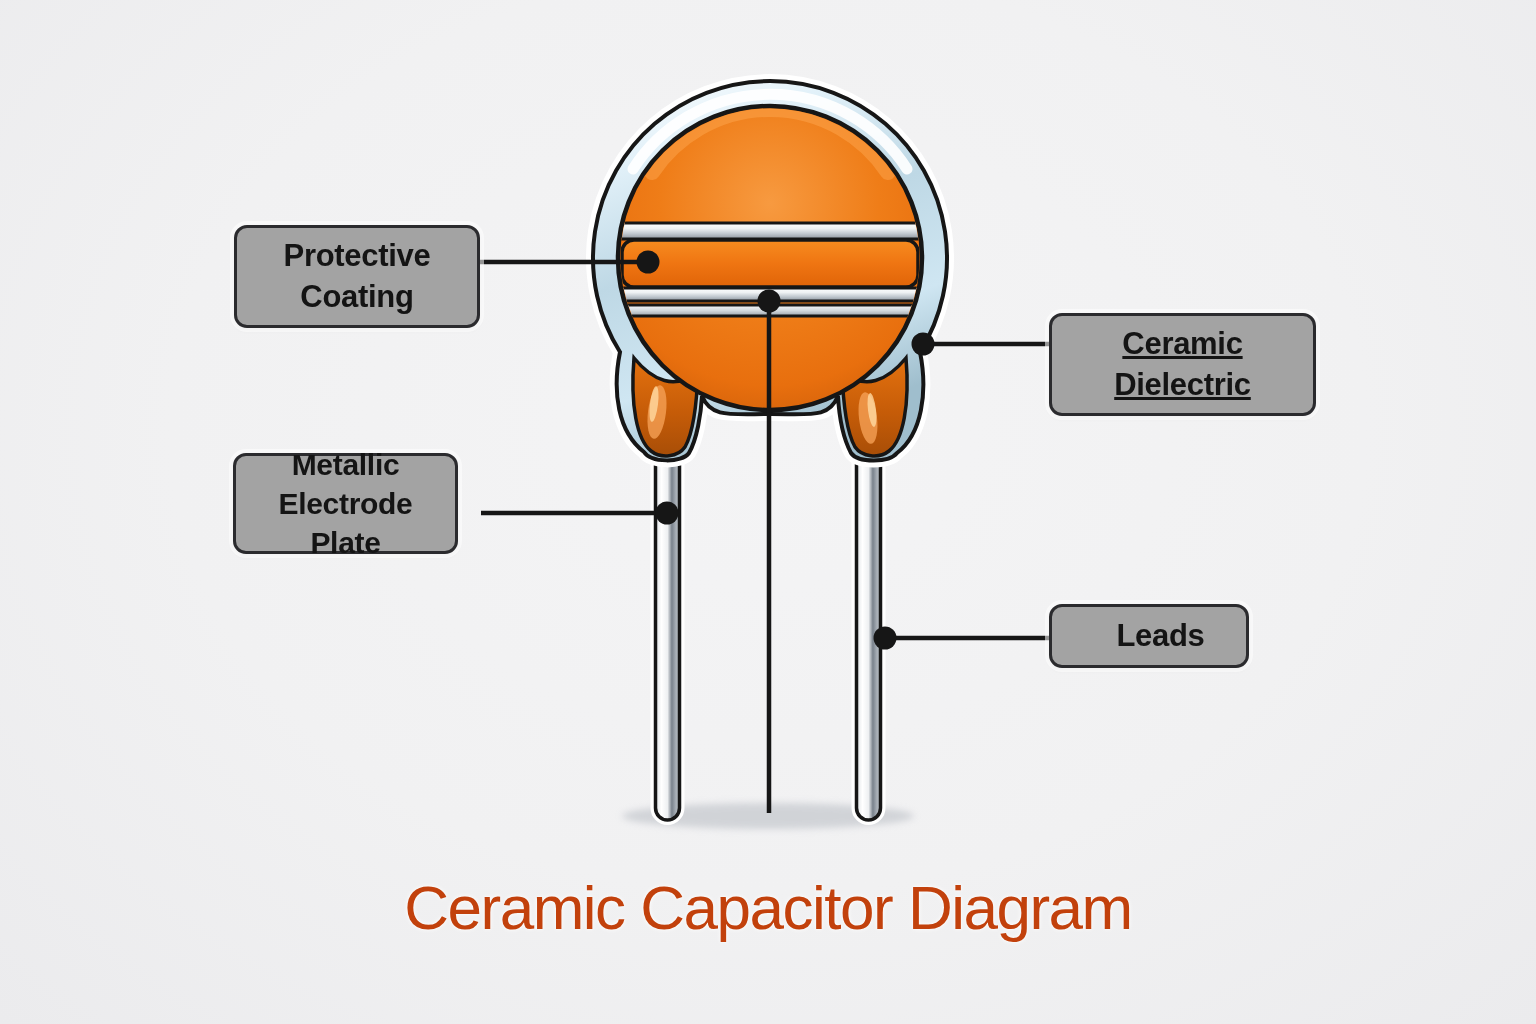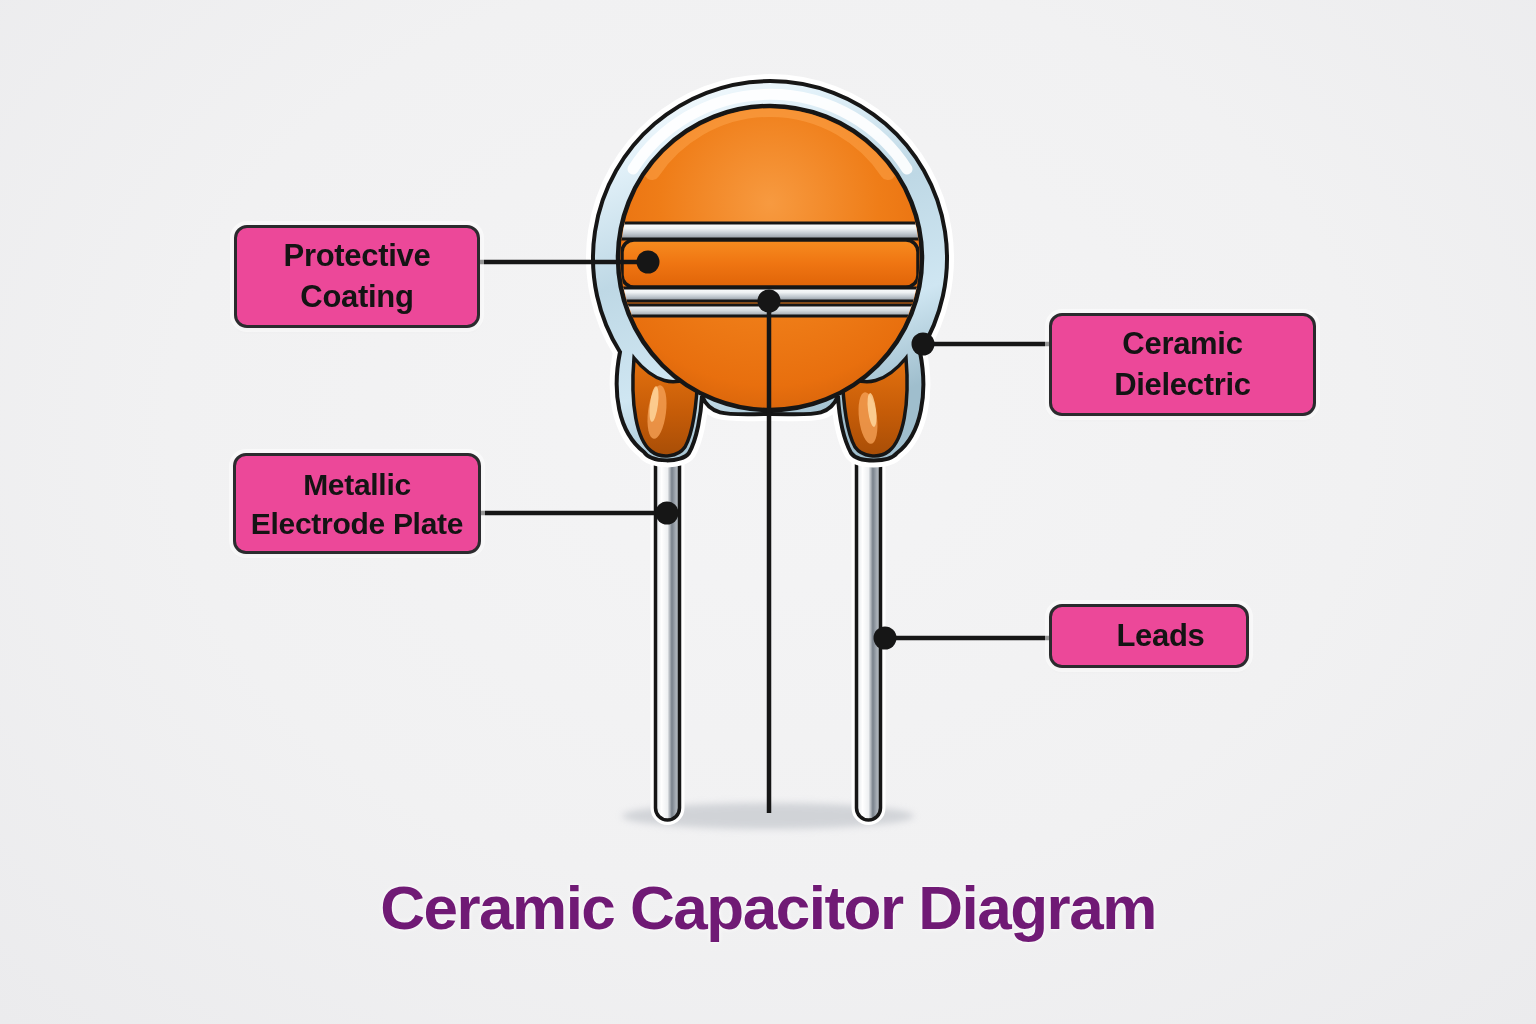--- a/index.html
+++ b/index.html
@@ -4,40 +4,40 @@
 <style>
   html,body{margin:0;padding:0;}
   body{
     width:1536px;height:1024px;position:relative;overflow:hidden;
     background:radial-gradient(ellipse at 50% 42%, #f4f4f5 0%, #f1f1f2 55%, #ebebed 100%);
     font-family:"Liberation Sans", sans-serif;
   }
   #diagram-svg{position:absolute;left:0;top:0;width:1536px;height:1024px;}
   .label-box{
     position:absolute;
-    background:#ec4899;
+    background:#a3a3a3;
     border:3px solid #2b2b2e;
     border-radius:13px;
     display:flex;align-items:center;justify-content:center;
     text-align:center;
     font-weight:700;color:#141414;
     font-size:31px;line-height:1.3;
     letter-spacing:-0.3px;
     box-shadow:0 0 0 4px rgba(255,255,255,0.55), 0 2px 5px rgba(0,0,0,0.07);
     box-sizing:border-box;
     padding:4px 8px;
   }
   #label-protective-coating{left:234px;top:225px;width:246px;height:103px;}
-  #label-ceramic-dielectric{left:1049px;top:313px;width:267px;height:103px;}
-  #label-metallic-electrode-plate{left:233px;top:453px;width:248px;height:101px;font-size:30px;}
+  #label-ceramic-dielectric{left:1049px;top:313px;width:267px;height:103px;text-decoration:underline;}
+  #label-metallic-electrode-plate{left:233px;top:453px;width:225px;height:101px;font-size:30px;}
   #label-leads{left:1049px;top:604px;width:200px;height:64px;padding-left:31px;}
   #page-title{
     position:absolute;left:0;right:0;top:872px;
     text-align:center;
-    font-size:62px;font-weight:700;color:#701a75;
+    font-size:62px;font-weight:400;color:#c2410c;
     letter-spacing:-1.5px;
     text-shadow:0 0 5px rgba(255,255,255,0.9), 0 0 2px rgba(255,255,255,0.9);
   }
 </style>
 </head>
 <body>
 
 <svg id="diagram-svg" viewBox="0 0 1536 1024" xmlns="http://www.w3.org/2000/svg">
   <defs>
     <linearGradient id="ringGrad" x1="0" y1="0" x2="0.35" y2="1">

